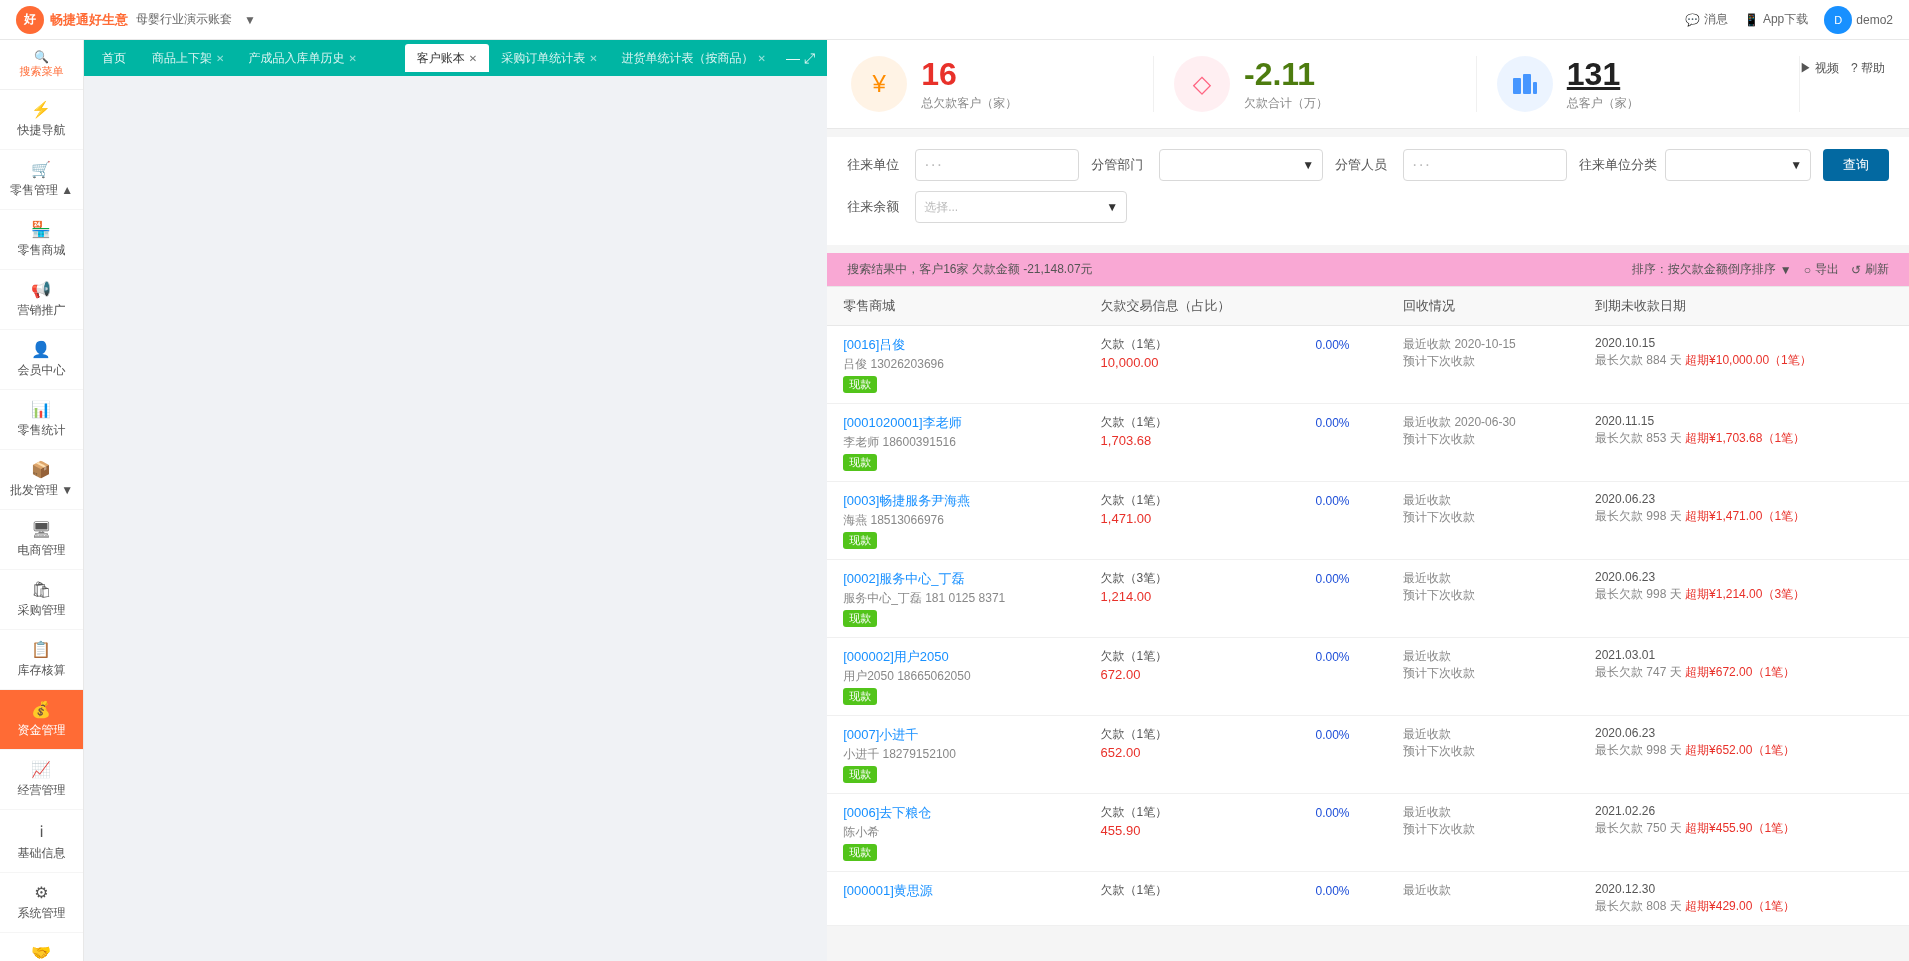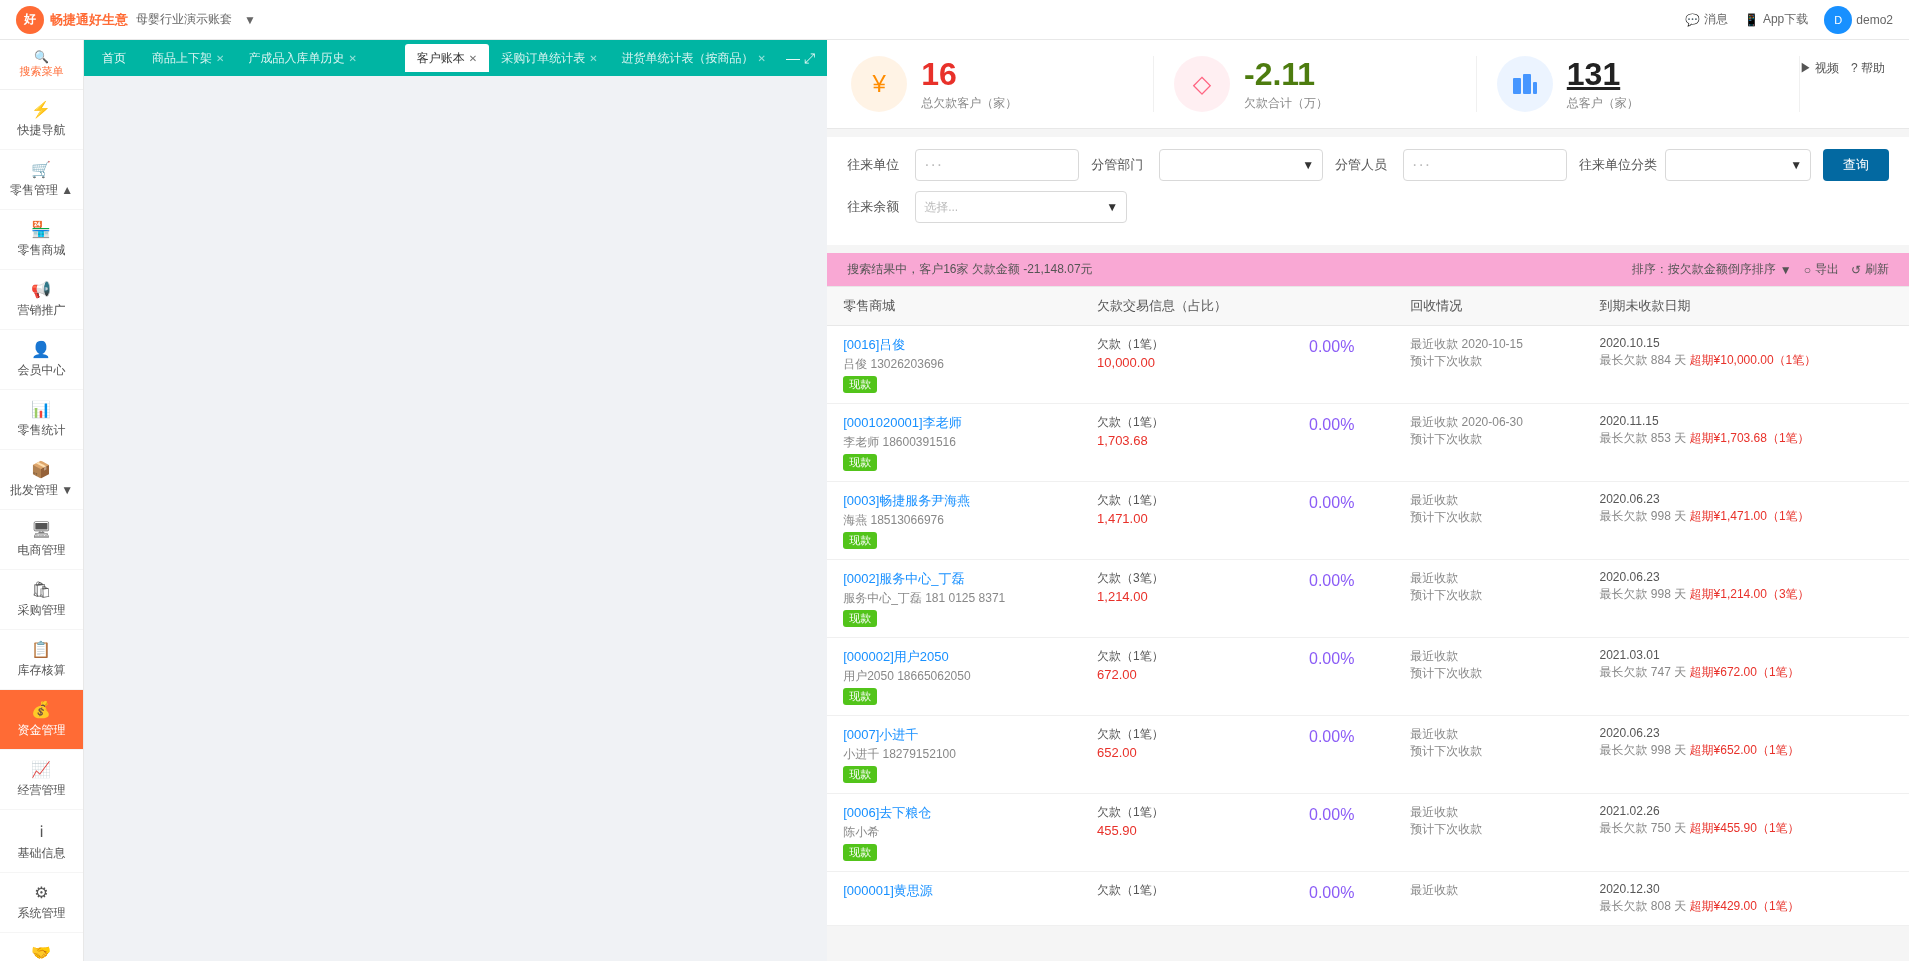--- a/index.html
+++ b/index.html
@@ -218,21 +218,21 @@
       font-size: 12px;
       vertical-align: top;
     }
     
     .customer-name { color: #1890ff; cursor: pointer; font-size: 13px; }
     .customer-sub { color: #888; font-size: 12px; margin-top: 2px; }
     .tag-current { background: #52c41a; color: white; font-size: 11px; padding: 1px 6px; border-radius: 3px; display: inline-block; margin-top: 3px; }
     
     .debt-amount { color: #e8312a; font-size: 13px; margin-top: 2px; }
     .debt-count { color: #555; font-size: 12px; }
-    .debt-percent { color: #8b5cf6; font-size: 16px; margin-top: 2px; }
+    .debt-percent { color: #1d4ed8; font-size: 12px; margin-top: 2px; }
     
     .collection-label { color: #888; font-size: 12px; }
     .collection-next { color: #888; font-size: 12px; margin-top: 0; }
     
     .overdue-date { color: #555; font-size: 12px; }
     .overdue-days { color: #888; font-size: 12px; margin-top: 2px; }
     .overdue-amount { color: #e8312a; font-size: 12px; cursor: pointer; }
 
     
     ::-webkit-scrollbar { width: 6px; height: 6px; }

